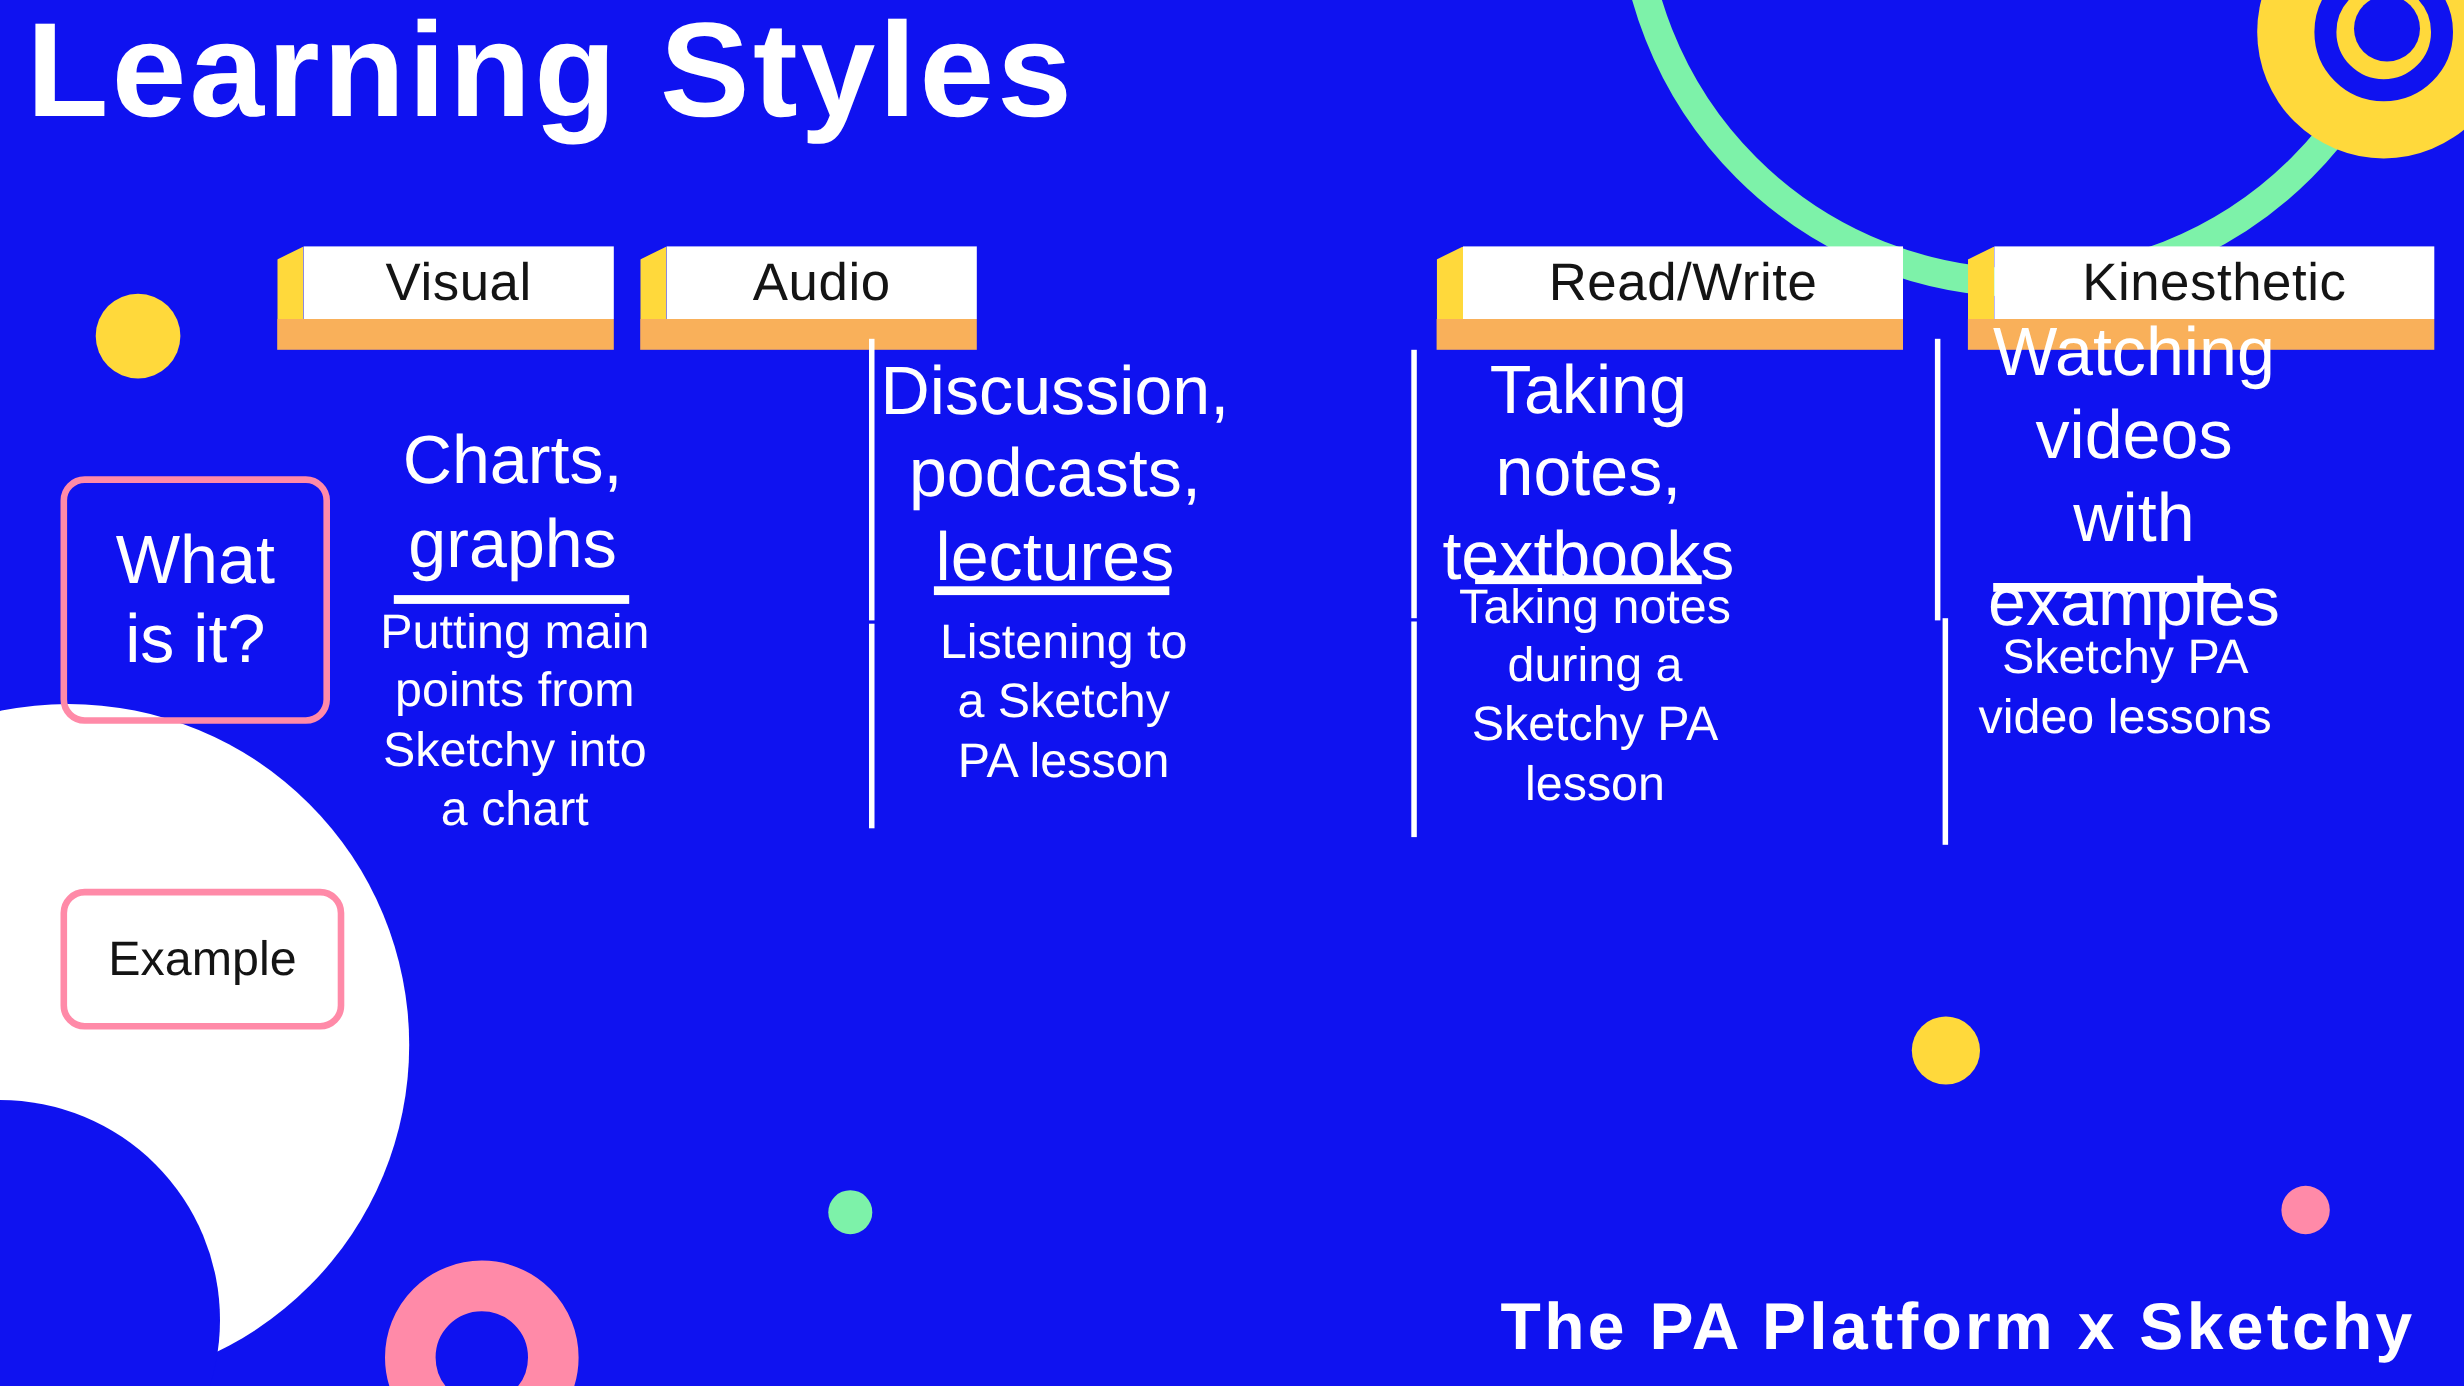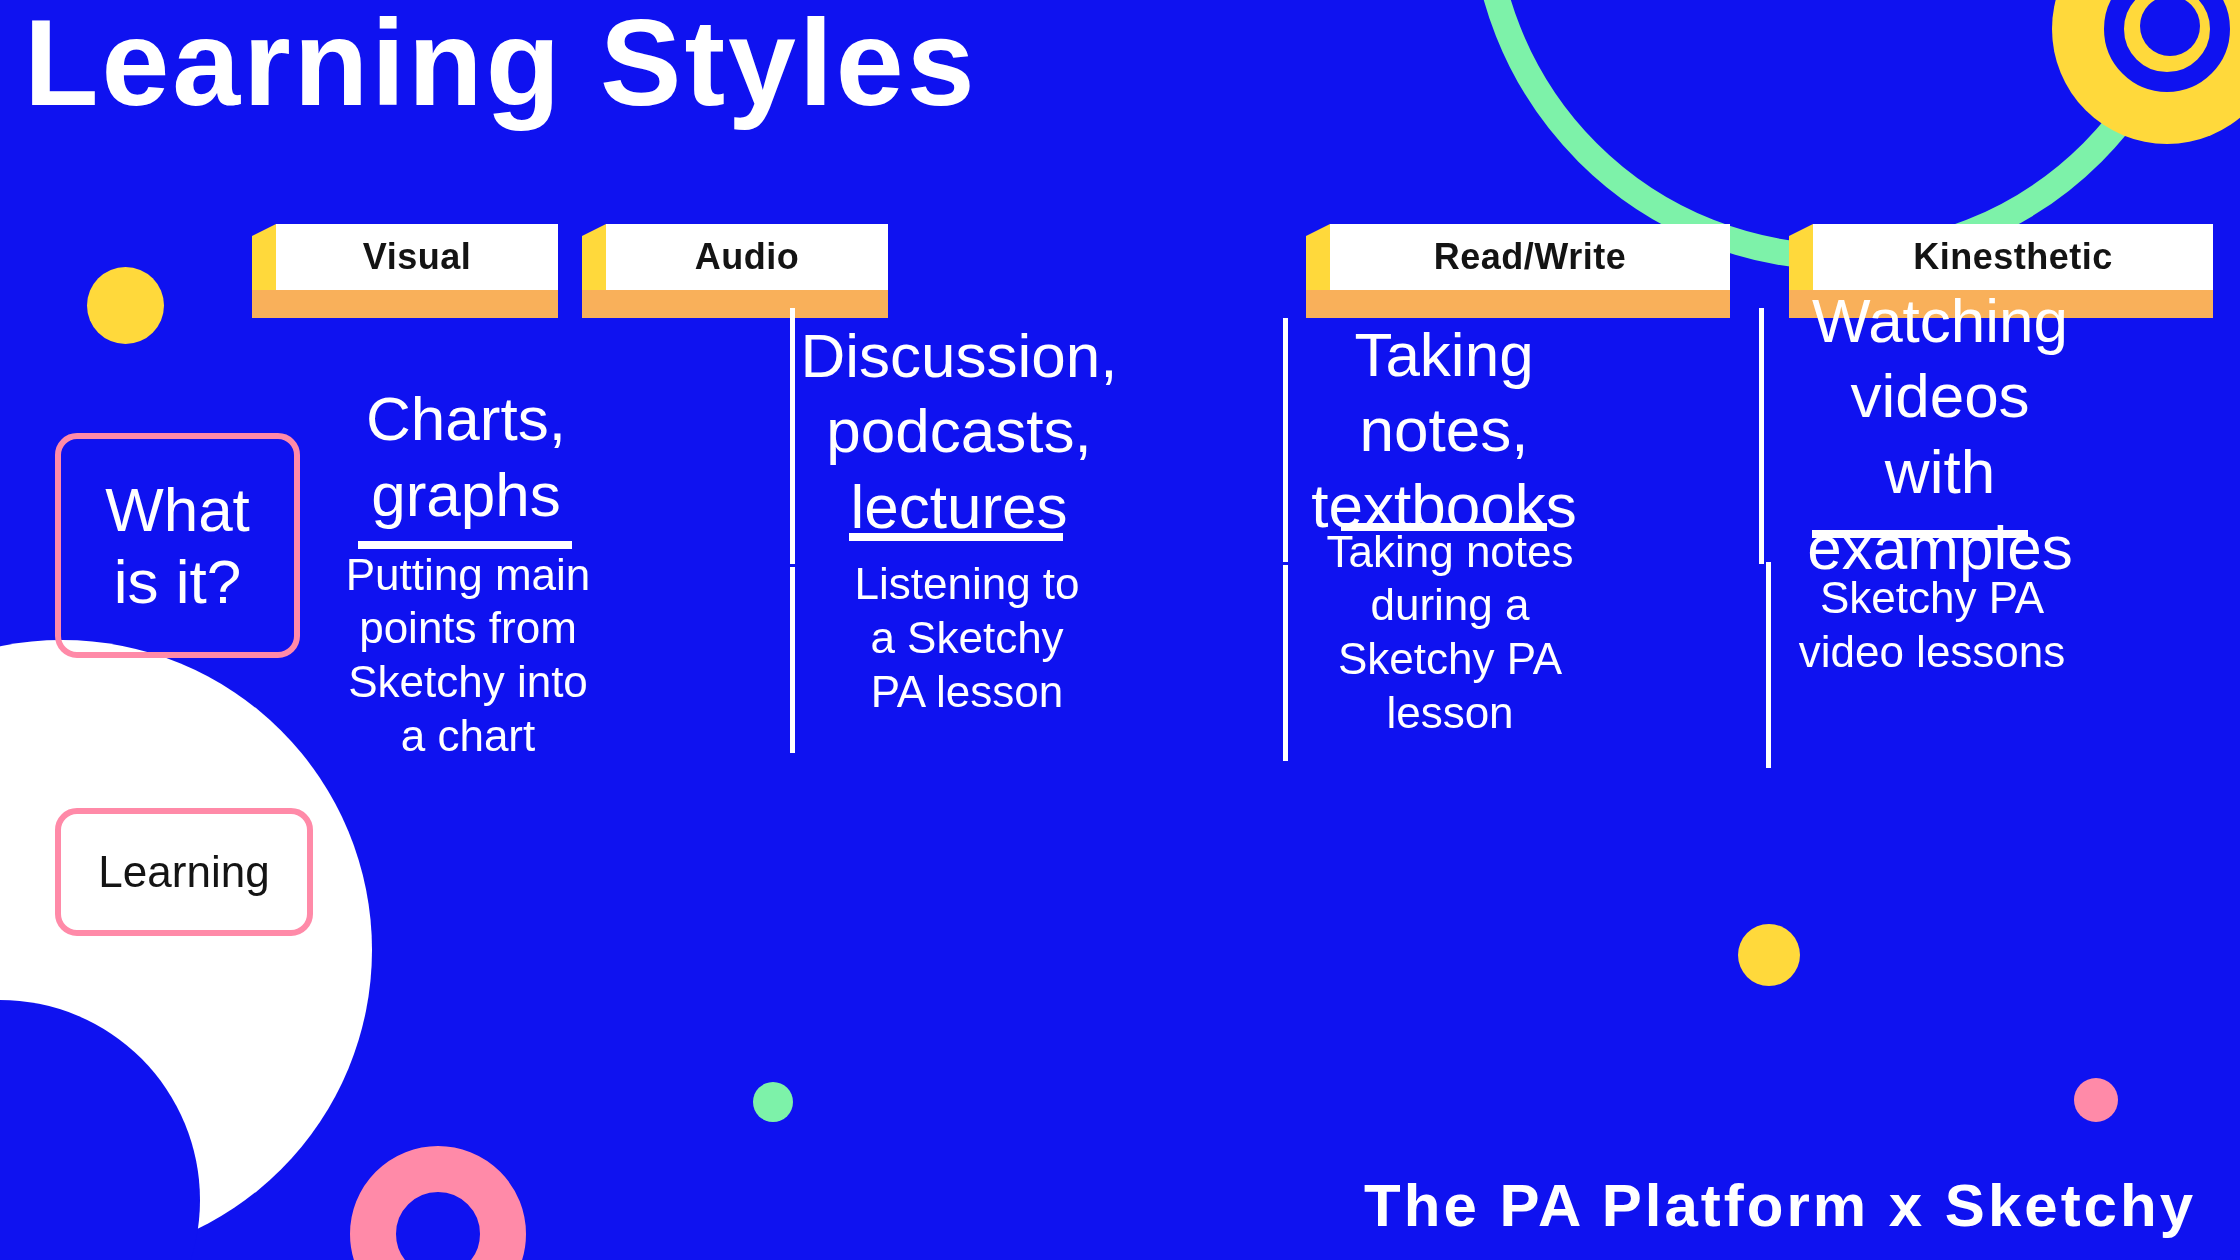--- a/index.html
+++ b/index.html
@@ -91,22 +91,22 @@
   
   .tabs { position: absolute; left: 0; top: 224px; width: 2240px; height: 96px; }
   .tab { position: absolute; height: 66px; }
   .tab-face {
     position: absolute; left: 0; top: 0; right: 0; height: 66px;
     background: #ffffff;
     display: flex; align-items: center; justify-content: center;
   }
   .tab-label {
     color: #141414;
-    font-size: 36px;
-    font-weight: bold;
+    font-size: 48px;
+    font-weight: normal;
     letter-spacing: 0.5px;
     white-space: nowrap;
   }
   .tab-side {
     position: absolute; left: -24px; top: 0;
     width: 0; height: 0;
     border-top: 0 solid transparent;
     background: #ffd93b;
     width: 24px; height: 66px;
     clip-path: polygon(0% 18%, 100% 0%, 100% 100%, 0% 100%);
@@ -217,21 +217,21 @@
   </div>
 
   <div class="grid">
 
     <div class="rowlabel what">
       <div>
         <div>What</div>
         <div>is it?</div>
       </div>
     </div>
-    <div class="rowlabel example">Learning</div>
+    <div class="rowlabel example">Example</div>
 
     <div class="vdiv" style="left:790px;  top:-22px; height:256px;"></div>
     <div class="vdiv" style="left:1283px; top:-12px; height:244px;"></div>
     <div class="vdiv" style="left:1759px; top:-22px; height:256px;"></div>
 
     <div class="hdiv" style="left:358px;  top:211px; width:214px;"></div>
     <div class="hdiv" style="left:849px;  top:203px; width:214px;"></div>
     <div class="hdiv" style="left:1341px; top:193px; width:206px;"></div>
     <div class="hdiv" style="left:1812px; top:200px; width:216px;"></div>
 

